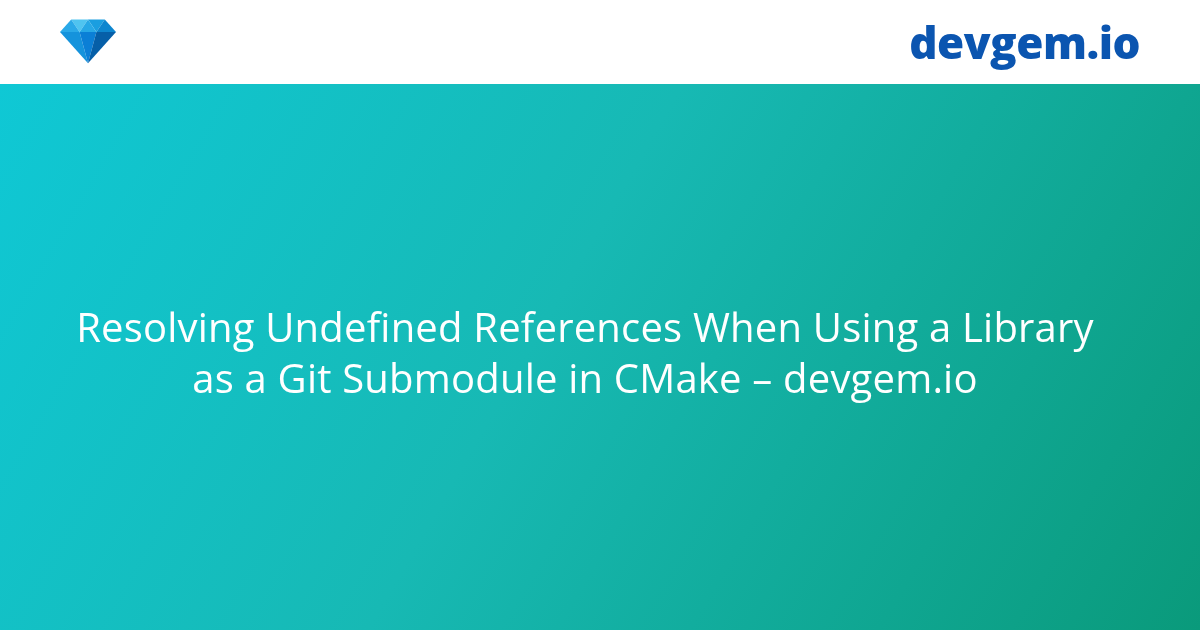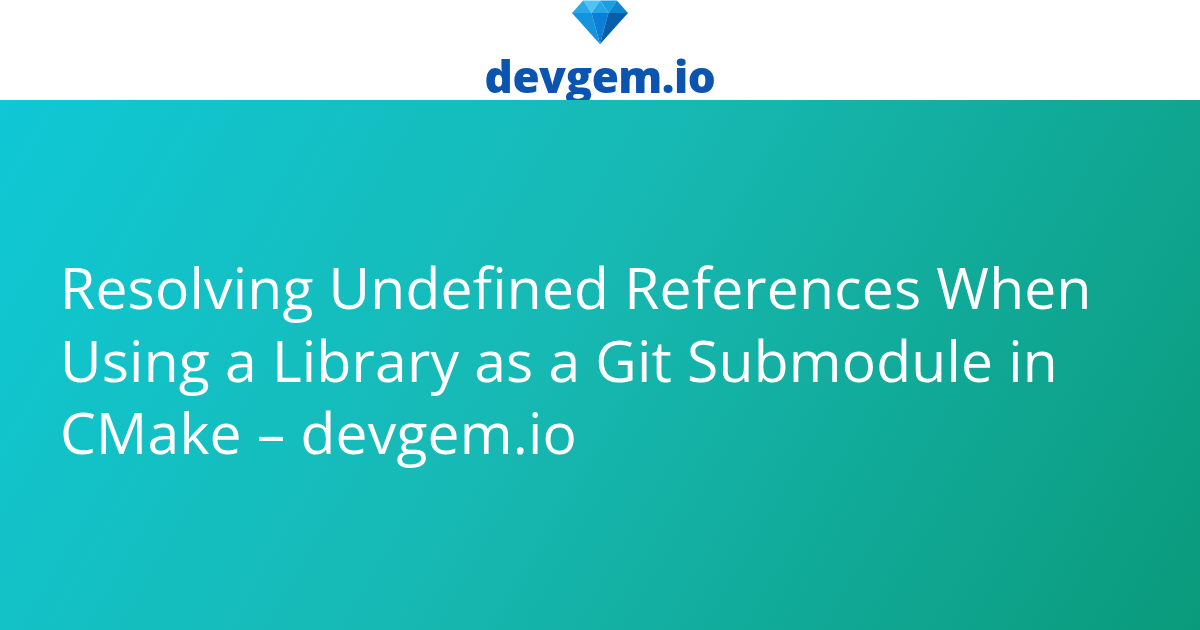--- a/index.html
+++ b/index.html
@@ -1,48 +1,48 @@
 <!DOCTYPE html>
 <html><head>
 <meta charset="utf-8">
 <style>
   * { margin: 0; padding: 0; box-sizing: border-box; }
   html, body { width: 1200px; height: 630px; overflow: hidden; font-family: 'Segoe UI', 'Open Sans', -apple-system, BlinkMacSystemFont, sans-serif; }
   .page { width: 1200px; height: 630px; display: flex; flex-direction: column; }
   .header {
-    height: 100px;
+    height: 84px;
     background: #ffffff;
     display: flex;
     align-items: center;
     justify-content: space-between;
     padding: 0 60px;
-    flex-direction: column;
   }
   .logo-icon { display: flex; align-items: center; }
   .logo-icon svg { width: 56px; height: 46px; }
   .brand {
     font-size: 44px;
     font-weight: 800;
     color: #0b55b0;
     letter-spacing: -0.5px;
   }
   .hero {
     flex: 1;
     background: linear-gradient(120deg, #0fc8d5 0%, #17b9b4 45%, #0a9a7b 100%);
     padding: 60px 60px 70px 60px;
     display: flex;
     align-items: center;
   }
   .title {
     color: #ffffff;
-    font-size: 57px;
+    font-size: 40px;
     font-weight: 400;
     line-height: 1.28;
     max-width: 1050px;
     letter-spacing: 0.2px;
+    text-align: center;
   }
 </style>
 </head>
 <body>
 
 <div class="page">
 
   <div class="header">
     <div class="logo-icon">
       <svg viewBox="0 0 100 80" xmlns="http://www.w3.org/2000/svg">

